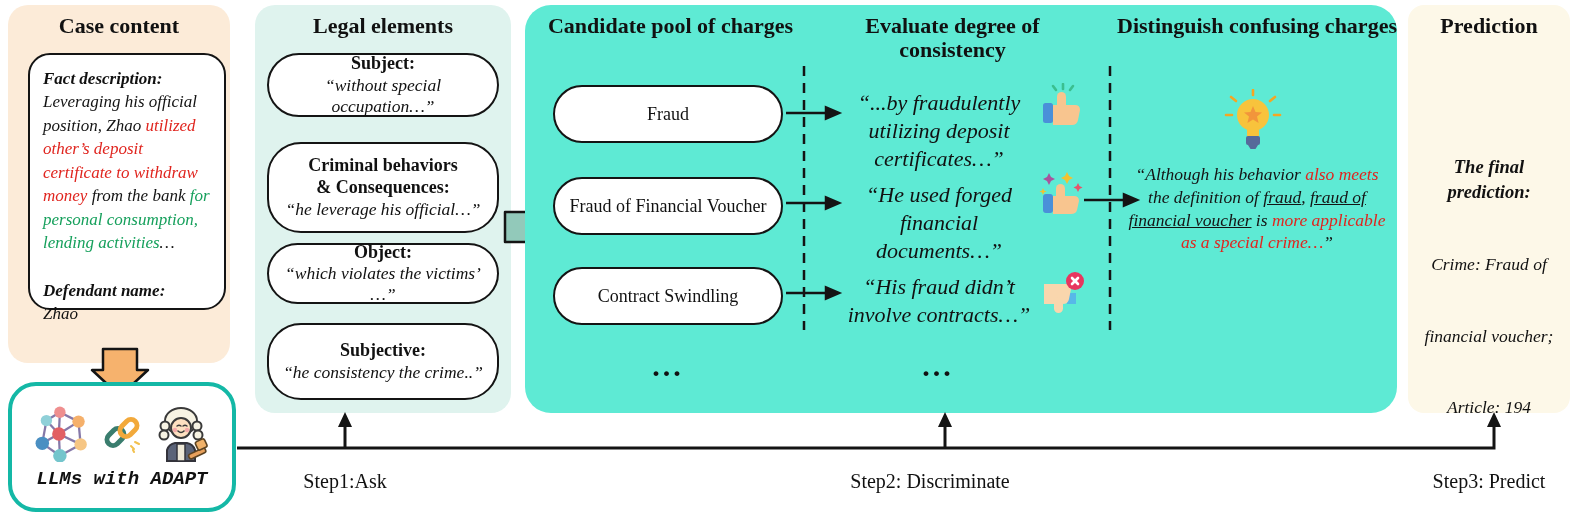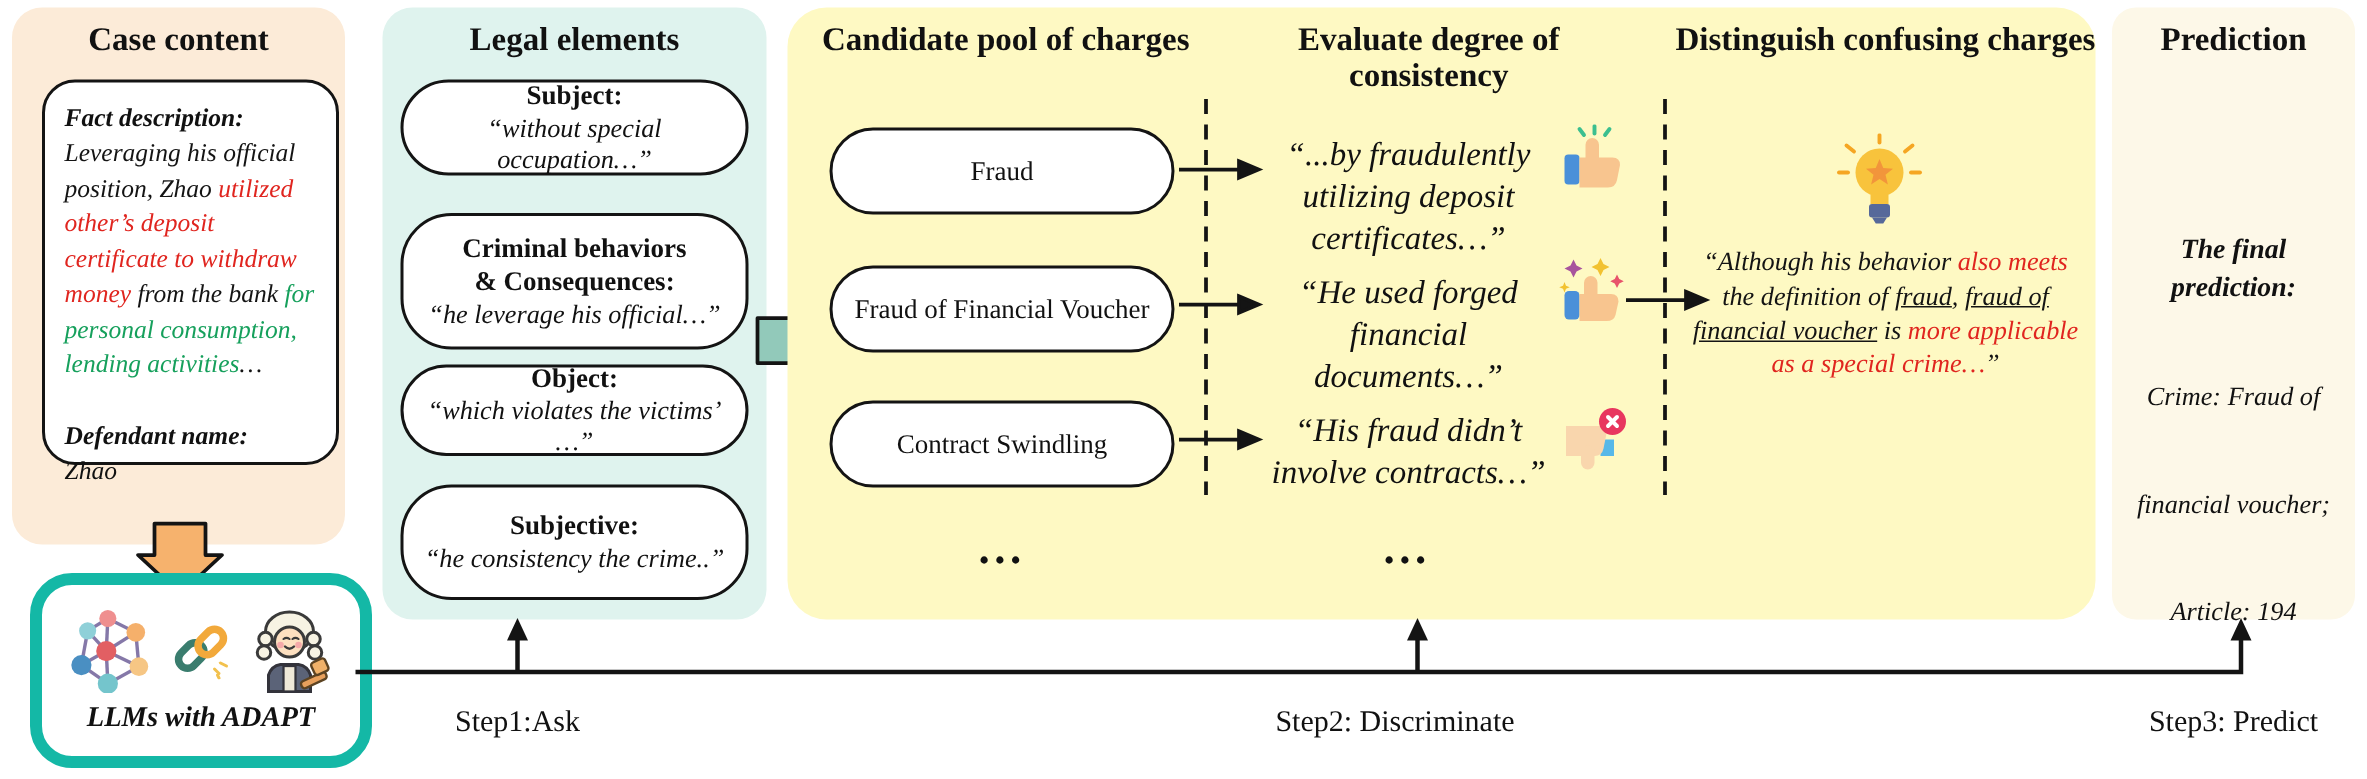--- a/index.html
+++ b/index.html
@@ -2,38 +2,38 @@
 <html><head>
 <meta charset="utf-8">
 <style>
   * { box-sizing: border-box; margin: 0; padding: 0; }
   body { background: #ffffff; font-family: "Liberation Serif", "DejaVu Serif", serif; color: #111; }
   #stage { position: relative; width: 1578px; height: 519px; background: #fff; overflow: hidden; }
 
   .panel { position: absolute; border-radius: 22px; }
   .panel-case { left: 8px; top: 5px; width: 222px; height: 358px; background: #fcebd8; border-radius: 20px; }
   .panel-legal { left: 255px; top: 5px; width: 256px; height: 408px; background: #dff3ee; border-radius: 20px; }
-  .panel-pipeline { left: 525px; top: 5px; width: 872px; height: 408px; background: #fef9c3; border-radius: 26px; padding-left: 28px; }
+  .panel-pipeline { left: 525px; top: 5px; width: 872px; height: 408px; background: #5eead4; border-radius: 26px; padding-left: 28px; }
   .panel-prediction { left: 1408px; top: 5px; width: 162px; height: 408px; background: #fdf8e8; border-radius: 16px; }
 
   .col-title { position: absolute; top: 9px; text-align: center; font-weight: bold; font-size: 22px; line-height: 1.1; }
 
   .fact-box { position: absolute; left: 20px; top: 48px; width: 198px; height: 257px;
     background: #fff; border: 2.5px solid #141414; border-radius: 22px; padding: 12px 12px 0 13px;
     font-style: italic; font-size: 17px; line-height: 1.38; }
   .fact-label, .def-label { font-weight: bold; font-style: italic; }
   .def-block { margin-top: 24px; }
   .seg-black { color: #141414; }
   .seg-red { color: #e0251f; }
   .seg-green { color: #16a05c; }
   .seg-black-underline { color: #141414; text-decoration: underline; }
 
-  .llm-box { position: absolute; left: 20px; top: 382px; width: 228px; height: 130px; background: #fff;
-    border: 8px solid #14b8a6; border-radius: 28px; display: flex; flex-direction: column;
-    align-items: center; justify-content: center; gap: 6px; }
+  .llm-box { position: absolute; left: 8px; top: 382px; width: 228px; height: 130px; background: #fff;
+    border: 4px solid #14b8a6; border-radius: 28px; display: flex; flex-direction: column;
+    align-items: center; justify-content: center; gap: 6px; font-family: Liberation Mono, monospace; }
   .llm-icons { display: flex; align-items: center; gap: 10px; }
   .llm-label { font-weight: bold; font-style: italic; font-size: 19px; }
 
   .legal-pill { position: absolute; left: 12px; width: 232px; background: #fff; border: 2.5px solid #141414;
     border-radius: 34px; display: flex; flex-direction: column; align-items: center; justify-content: center;
     text-align: center; padding: 4px 14px; }
   .legal-pill .pill-label { font-weight: bold; font-size: 18px; line-height: 1.2; max-width: 168px; }
   .legal-pill .pill-quote { font-style: italic; font-size: 17.5px; line-height: 1.2; }
   .pill-1 { top: 48px; height: 64px; }
   .pill-2 { top: 137px; height: 91px; }

